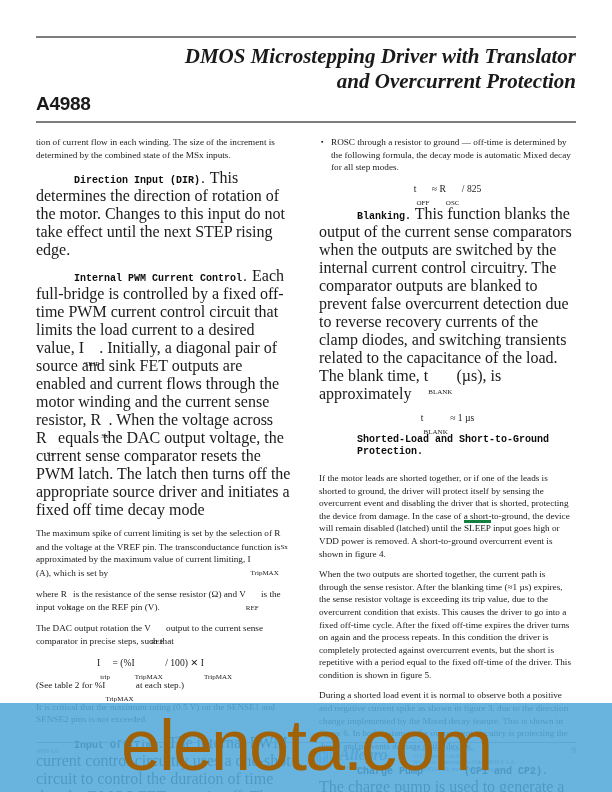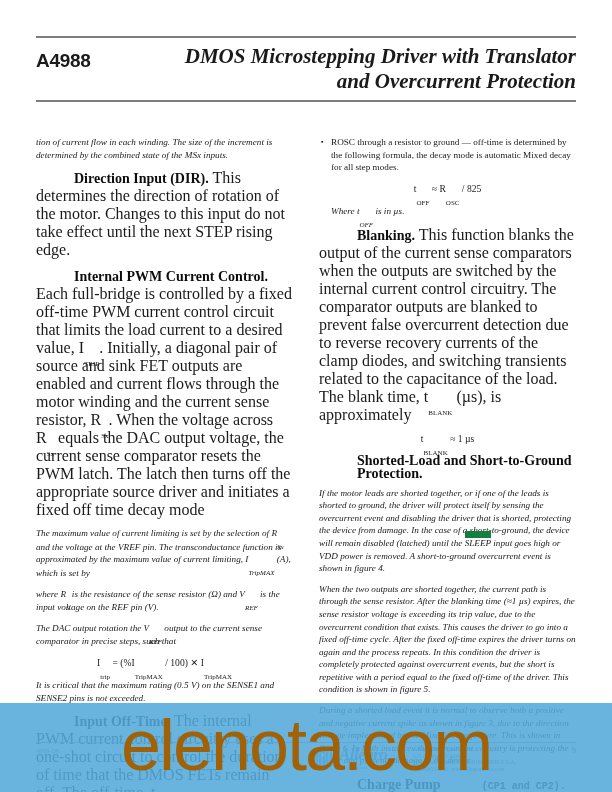--- a/index.html
+++ b/index.html
@@ -14,45 +14,45 @@
   .page{position:relative;width:612px;height:792px;}
 
   
   .hdr{position:absolute;left:36px;top:36px;width:540px;}
   .hdr-rule{height:2px;background:#7d7d7d;width:100%;}
   .hdr-rule.bottom{margin-top:2px;}
   .hdr-inner{display:flex;align-items:flex-start;justify-content:space-between;padding:6px 0 4px 0;}
   .part-no{
     font-family:"Liberation Sans", sans-serif;
     font-weight:bold;font-size:19px;letter-spacing:-0.3px;
-    color:#1a1a1a;white-space:nowrap;padding-top:6px;
+    color:#1a1a1a;white-space:nowrap;padding-top:6px;margin-top:43px;
   }
   .hdr-title{
     font-family:"Liberation Serif", serif;
     font-weight:bold;font-style:italic;
     font-size:21px;line-height:1.18;text-align:right;color:#1a1a1a;
   }
 
   
   .cols{position:absolute;left:36px;top:136px;width:540px;display:flex;gap:26px;}
   .col{width:257px;}
 
-  p{margin:0 0 8px 0;font-size:9.2px;line-height:12.6px;text-align:left;font-style:italic;}
+  p{margin:0 0 8px 0;font-size:9.2px;line-height:12.6px;text-align:left;}
   h3{
     display:inline;
-    font-family:Liberation Serif, serif;
-    font-weight:bold;font-size:14px;color:#0d0d0d;padding-left:38px;
-  }
-  h3.block{display:block;margin:0 0 6px 0;line-height:12.6px;}
+    font-family:Liberation Mono, monospace;
+    font-weight:bold;font-size:10px;color:#0d0d0d;padding-left:38px;
+  }
+  h3.block{display:block;margin:0 0 13px 0;line-height:12.6px;}
   .small-bold{
     font-family:Liberation Mono, monospace;
     font-weight:bold;font-size:10px;padding-left:35px;
   }
   sub{font-size:7px;vertical-align:baseline;position:relative;top:13px;}
-  .ovl{border-top:7px solid #15803d;padding-top:0px;}
+  .ovl{border-top:3px solid #15803d;padding-top:0px;}
 
   .eq{text-align:center;font-size:9.6px;line-height:14px;margin:7px 0 8px 0;}
   .eq .v{letter-spacing:0.2px;}
 
   ul{margin:0 0 8px 0;padding:0;list-style:none;}
   li{
     font-size:9.2px;line-height:12.6px;
     padding-left:12px;position:relative;margin-bottom:2px;
   }
   li .bul{position:absolute;left:2px;top:0;font-size:7px;line-height:12.6px;}
@@ -116,36 +116,39 @@
 
       <p>
         </p><h3>Direction Input (DIR).</h3><span> This determines the direction of rotation of the motor. Changes to this input do not take effect until the next STEP rising edge.</span>
       <p></p>
 
       <p>
         </p><h3>Internal PWM Current Control.</h3><span> Each full-bridge is controlled by a fixed off-time PWM current control circuit that limits the load current to a desired value, I</span><sub>TRIP</sub><span>. Initially, a diagonal pair of source and sink FET outputs are enabled and current flows through the motor winding and the current sense resistor, R</span><sub>Sx</sub><span>. When the voltage across R</span><sub>Sx</sub><span> equals the DAC output voltage, the current sense comparator resets the PWM latch. The latch then turns off the appropriate source driver and initiates a fixed off time decay mode</span>
       <p></p>
 
       <p>
-        <span>The maximum value of current limiting is set by the selection of R</span><sub>Sx</sub><span> and the voltage at the VREF pin. The transconductance function is approximated by the maximum value of current limiting, I</span><sub>TripMAX</sub><span>  (A), which is set by</span>
+        <span>The maximum spike of current limiting is set by the selection of R</span><sub>Sx</sub><span> and the voltage at the VREF pin. The transconductance function is approximated by the maximum value of current limiting, I</span><sub>TripMAX</sub><span>  (A), which is set by</span>
       </p>
 
 
       <p>
         <span>where R</span><sub>S</sub><span> is the resistance of the sense resistor (Ω) and V</span><sub>REF</sub><span> is the input voltage on the REF pin (V).</span>
       </p>
 
       <p>
         <span>The DAC output rotation the V</span><sub>REF</sub><span> output to the current sense comparator in precise steps, such that</span>
       </p>
 
       <div class="eq">
         <span class="v">I</span><sub>trip</sub><span> = (%I</span><sub>TripMAX</sub><span> / 100) ✕ I</span><sub>TripMAX</sub>
       </div>
 
+      <p>
+        <span>(See table 2 for %I</span><sub>TripMAX</sub><span> at each step.)</span>
+      </p>
 
       <p>It is critical that the maximum rating (0.5 V) on the SENSE1 and SENSE2 pins is not exceeded.</p>
 
       <p>
         </p><h3>Input Off-Time.</h3><span> The internal PWM current control circuitry uses a one-shot circuit to control the duration of time that the DMOS FETs remain off. The off-time, t</span>
       <p></p>
 
       
 
     </div>
@@ -153,23 +156,20 @@
     <div class="col">
 
       <ul>
         <li><span class="bul">▪</span><span>ROSC through a resistor to ground — off-time is determined by the following formula, the decay mode is automatic Mixed decay for all step modes.</span></li>
       </ul>
 
       <div class="eq">
         <span class="v">t</span><sub>OFF</sub><span> ≈ R</span><sub>OSC</sub><span> / 825</span>
       </div>
 
-      <p class="ind">
-        <span>Where t</span><sub>OFF</sub><span> is in µs.</span>
-      </p>
 
       <p>
         </p><h3>Blanking.</h3><span> This function blanks the output of the current sense comparators when the outputs are switched by the internal current control circuitry. The comparator outputs are blanked to prevent false overcurrent detection due to reverse recovery currents of the clamp diodes, and switching transients related to the capacitance of the load. The blank time, t</span><sub>BLANK</sub><span> (µs), is approximately</span>
       <p></p>
 
       <div class="eq">
         <span class="v">t</span><sub>BLANK</sub><span> ≈ 1 µs</span>
       </div>
 
       <h3 class="block">Shorted-Load and Short-to-Ground Protection.</h3>

